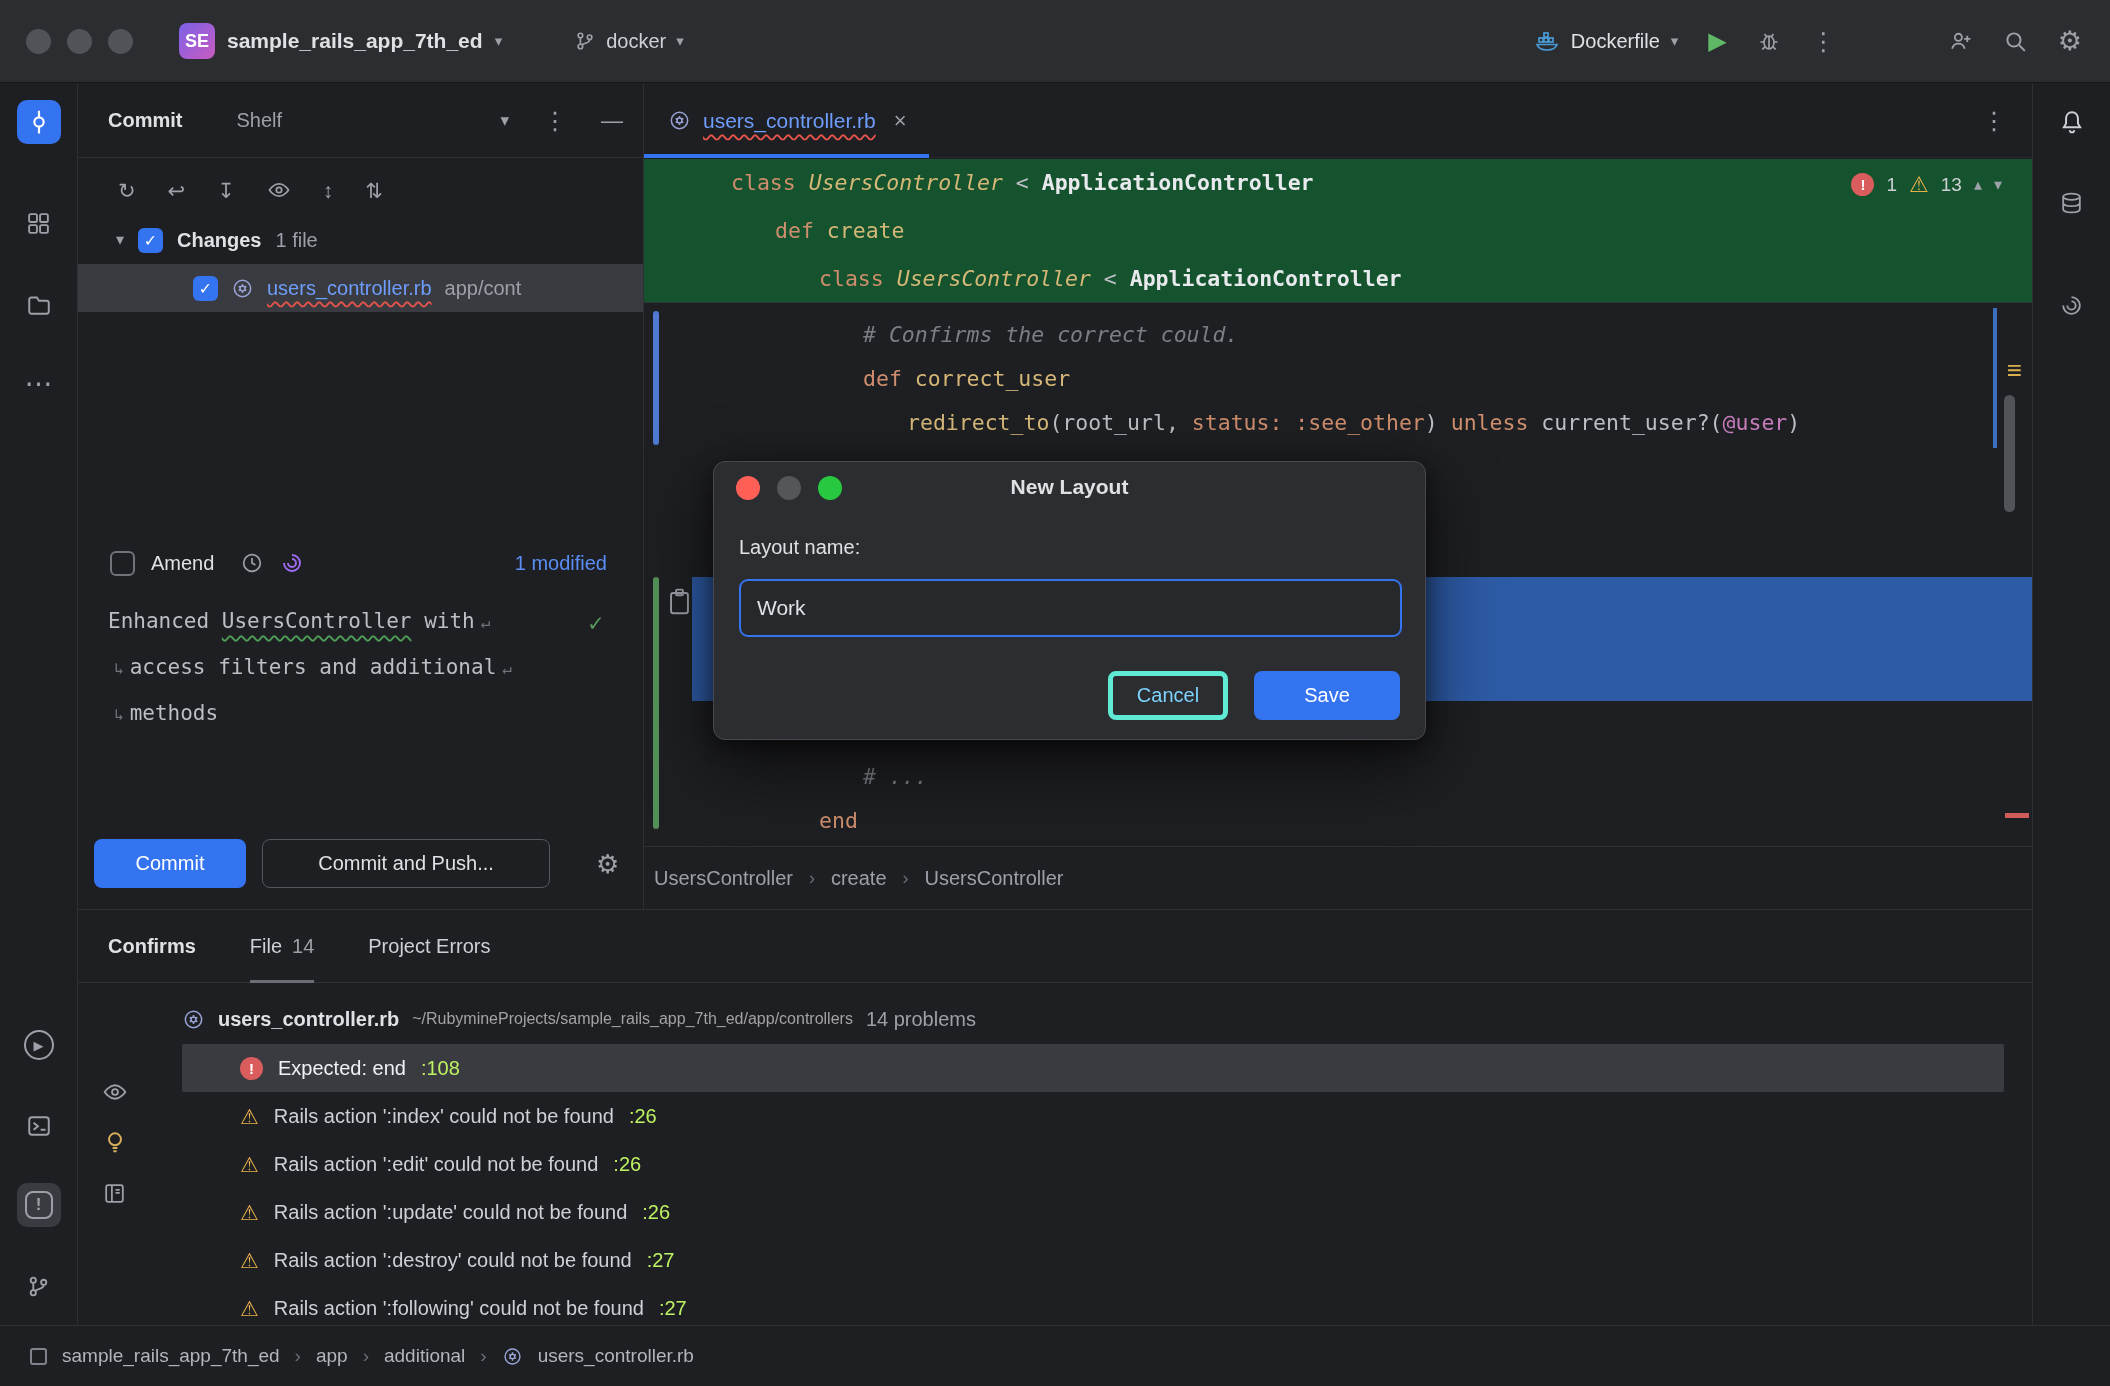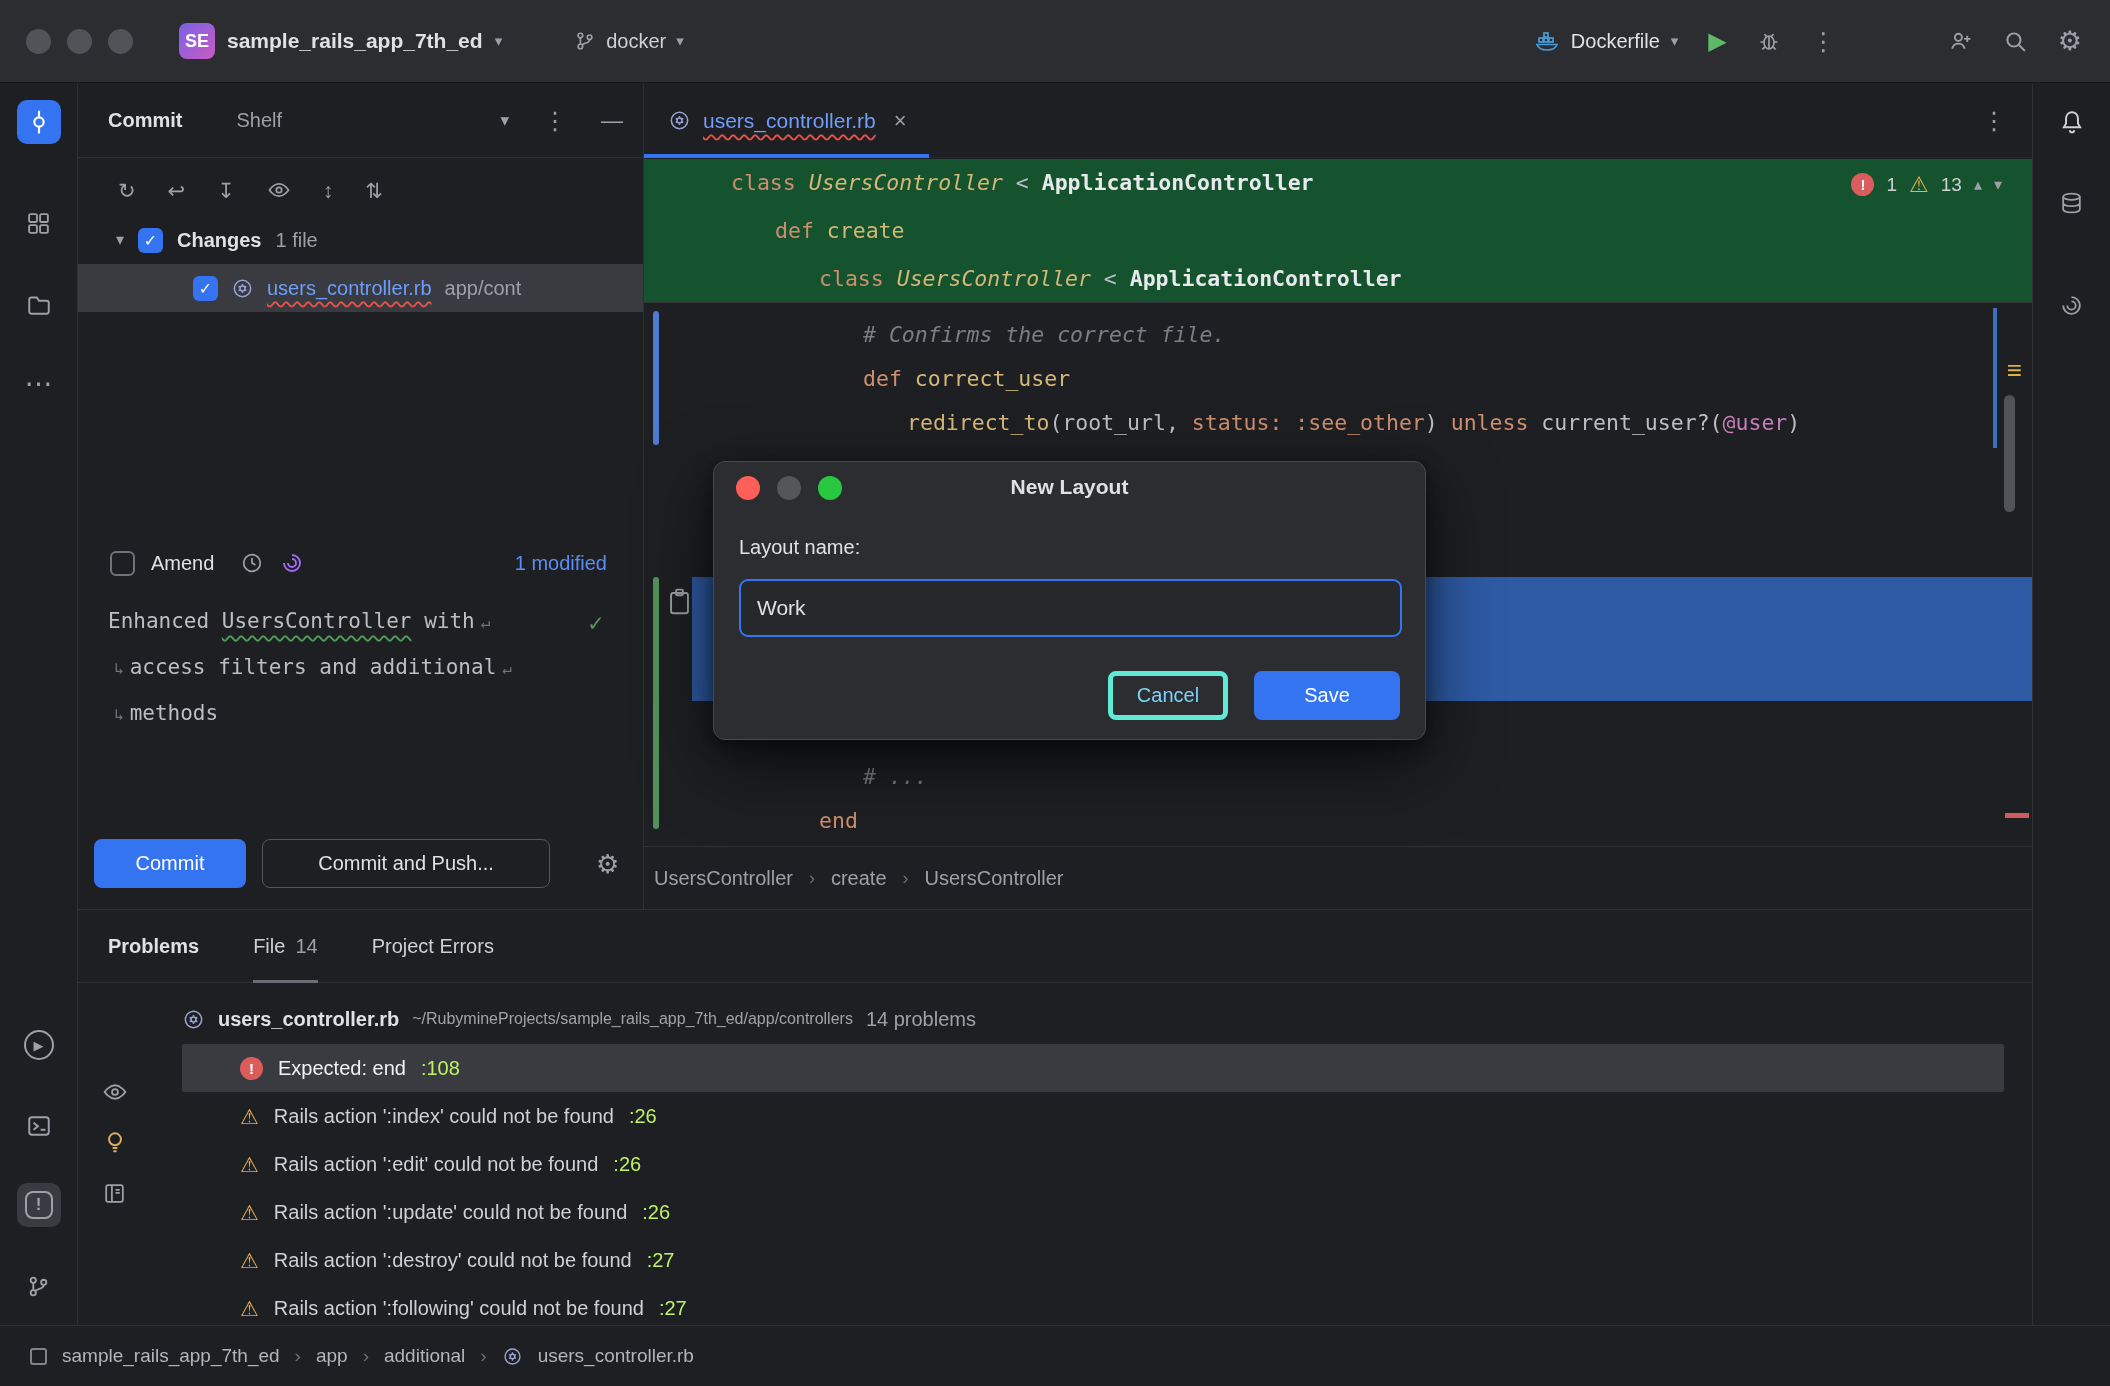--- a/index.html
+++ b/index.html
@@ -378,21 +378,21 @@
       <span class="gut-bar gut-blue"></span>
       <span class="gut-bar gut-green"></span>
       <svg class="gut-clip" width="27" height="30" viewBox="0 0 24 26" fill="none" stroke="currentColor" stroke-width="1.7">
         <rect x="4.5" y="5" width="15" height="18" rx="2"></rect>
           <rect x="9" y="2" width="6" height="5" rx="1"></rect>
       </svg>
       <span class="mark-lines">≡</span>
       <span class="mark-blue"></span>
       <span class="mark-thumb"></span>
       <span class="mark-red"></span>
-    <div class="code-line indent-3" style="top: 10px;"><span class="tok-com"># Confirms the correct file.</span></div>
+    <div class="code-line indent-3" style="top: 10px;"><span class="tok-com"># Confirms the correct could.</span></div>
         <div class="code-line indent-3" style="top: 54px;"><span class="tok-kw">def</span><span class="tok-plain"> </span><span class="tok-meth">correct_user</span></div>
         <div class="code-line indent-4" style="top: 98px;"><span class="tok-meth">redirect_to</span><span class="tok-plain">(</span><span class="tok-plain">root_url</span><span class="tok-plain">, </span><span class="tok-sym">status:</span><span class="tok-plain"> </span><span class="tok-sym">:see_other</span><span class="tok-plain">) </span><span class="tok-kw">unless</span><span class="tok-plain"> current_user?(</span><span class="tok-ivar">@user</span><span class="tok-plain">)</span></div>
         <div class="code-line indent-3" style="top: 452px;"><span class="tok-com"># ...</span></div>
         <div class="code-line indent-2" style="top: 496px;"><span class="tok-kw">end</span></div>
       </div>
 
     <div class="ed-breadcrumbs">
       <span>UsersController</span>
       <span class="sep">›</span>
       <span>create</span>
@@ -413,21 +413,21 @@
     <label class="dlg-label">Layout name:</label>
     <input class="dlg-input" type="text" value="Work" style="">
     <div class="dlg-buttons">
       <div class="dlg-btn dlg-cancel">Cancel</div>
       <div class="dlg-btn dlg-save">Save</div>
     </div>
   </section>
 
   <section id="problems-panel">
     <div class="pp-tabs">
-      <span class="ptab bold">Problems</span>
+      <span class="ptab bold">Confirms</span>
       <span class="ptab sel">
         <span>File</span>
         <span class="cnt">14</span>
       </span>
       <span class="ptab">Project Errors</span>
     </div>
 
     <div class="pp-side">
       <span style="top:96px">
         <svg class="ic" width="26" height="26" viewBox="0 0 24 24" fill="none" stroke="currentColor" stroke-width="1.7">

